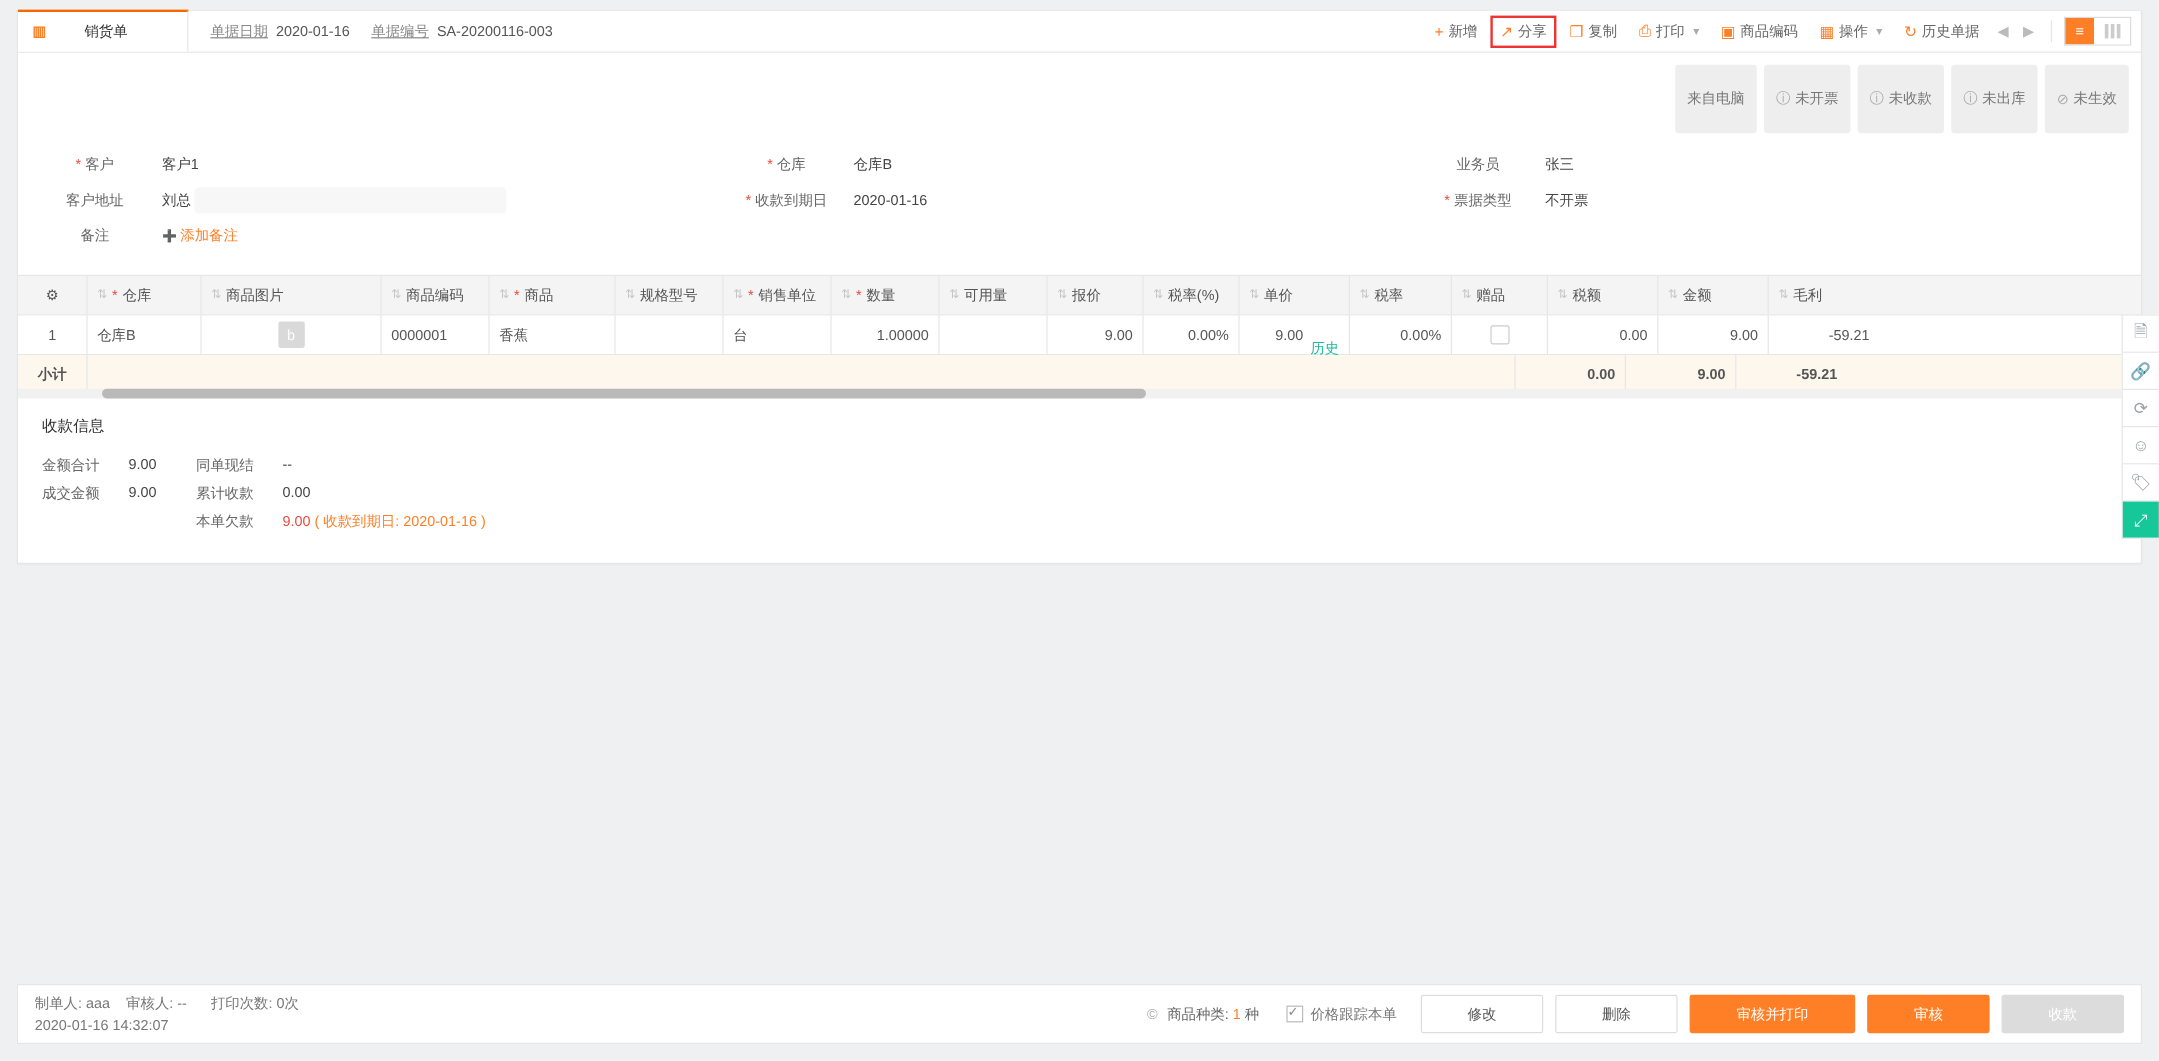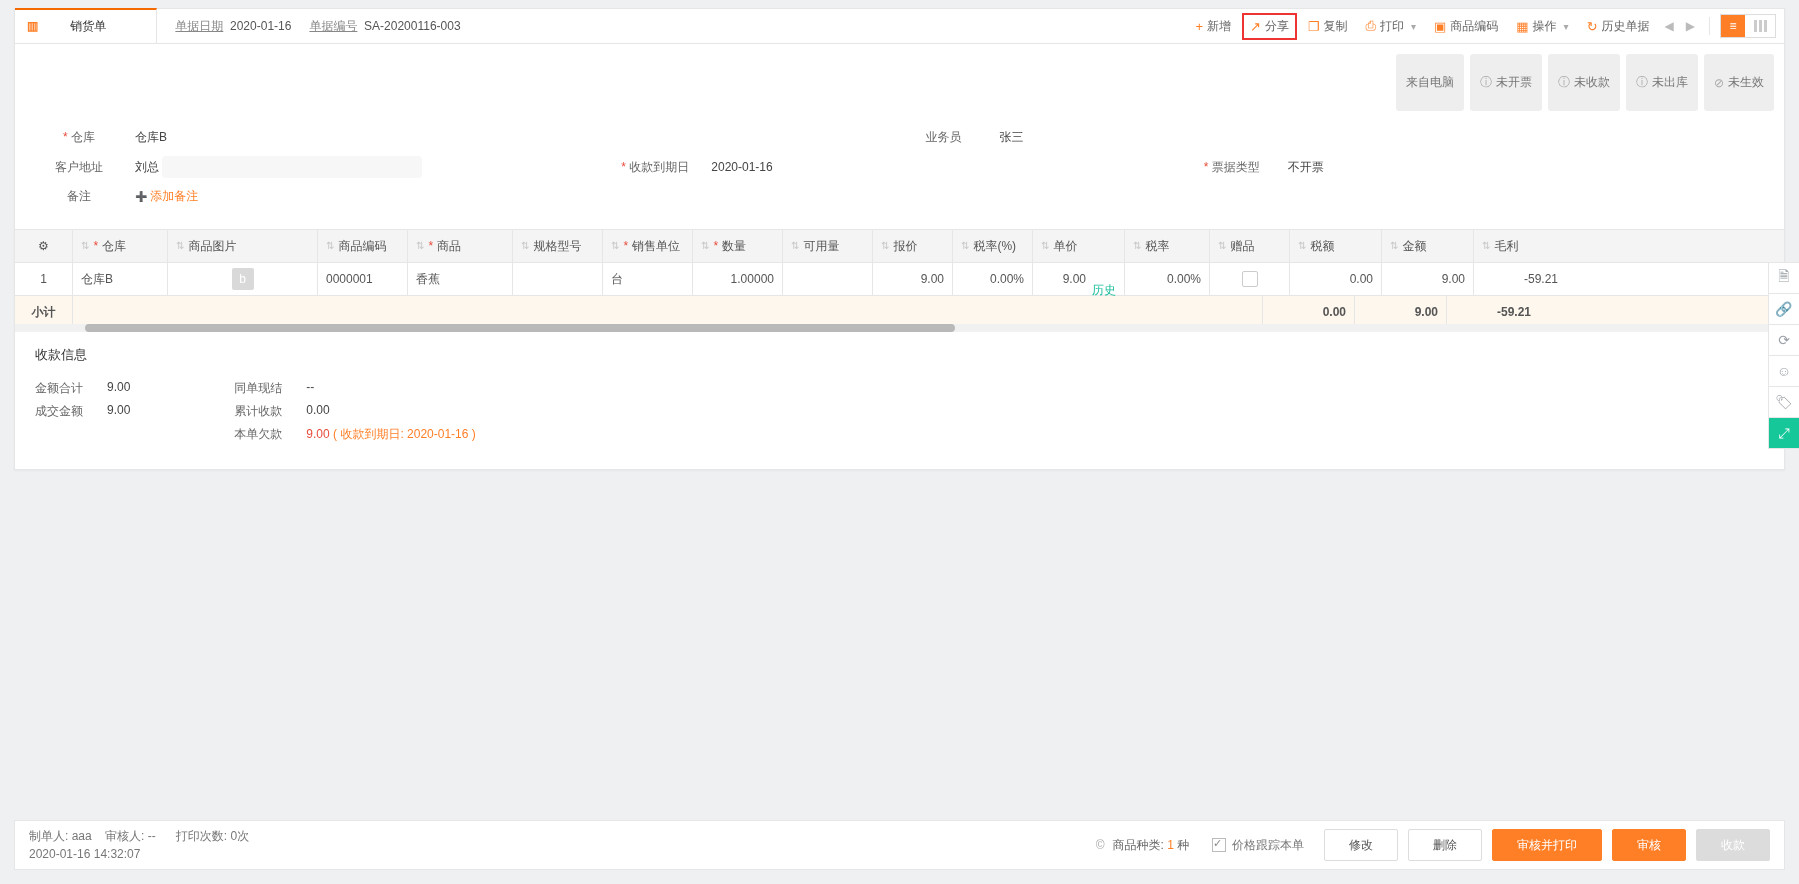--- a/index.html
+++ b/index.html
@@ -85,21 +85,21 @@
   .w-idx{width:58px;} .w-wh{width:95px;} .w-img{width:150px;} .w-code{width:90px;}
   .w-prod{width:105px;} .w-spec{width:90px;} .w-unit{width:90px;} .w-qty{width:90px;}
   .w-avail{width:90px;} .w-price{width:80px;} .w-trate{width:80px;} .w-uprice{width:92px;}
   .w-tax{width:85px;} .w-gift{width:80px;} .w-taxamt{width:92px;} .w-amt{width:92px;} .w-gross{width:92px;}
   .imgph{width:22px;height:22px;background:#d9d9d9;display:flex;align-items:center;justify-content:center;color:#fff;font-size:12px;border-radius:2px;}
   .scrolltrack{position:relative;height:8px;background:#f1f1f1;margin-top:-4px;}
   .scrollthumb{position:absolute;left:70px;height:8px;width:870px;background:#b9b9b9;border-radius:4px;}
   
   .payinfo{padding:14px 20px 20px 20px;}
   .payinfo h4{margin:0 0 10px 0;font-size:13px;font-weight:normal;color:#333;}
-  .paygrid{display:flex;gap:104px;}
+  .paygrid{display:flex;gap:33px;}
   .pv{display:flex;margin:6px 0;}
   .pv .k{width:72px;color:#666;}
   .pv .v{color:#444;}
   .debt{color:#e74c3c;}
   .due{color:var(--orange2);}
   
   .side{
     position:absolute;right:0;top:262px;width:30px;background:#fff;border:1px solid var(--border);
     border-right:none;display:flex;flex-direction:column;
   }
@@ -112,21 +112,21 @@
     padding:0 14px;
   }
   .finfo{color:#777;line-height:1.5;}
   .finfo .line{display:block;}
   .fsummary{display:flex;align-items:center;gap:8px;color:#666;}
   .fsummary .n{color:var(--orange2);}
   .fchk{display:flex;align-items:center;gap:6px;color:#777;}
   .fchk .box{width:12px;height:12px;border:1px solid #bbb;background:#fff;position:relative;}
   .fchk .box::after{content:"✓";position:absolute;top:-2px;left:0;color:#888;font-size:11px;}
   .fbtns{display:flex;gap:10px;margin-left:20px;}
-  .btn{height:30px;padding:0 24px;border:1px solid var(--border2);background:#fff;color:#555;display:flex;align-items:center;cursor:pointer;border-radius:2px;font-family:Liberation Mono, monospace;}
+  .btn{height:30px;padding:0 38px;border:1px solid var(--border2);background:#fff;color:#555;display:flex;align-items:center;cursor:pointer;border-radius:2px;font-family:Liberation Mono, monospace;}
   .btn.orange{background:var(--orange2);color:#fff;border-color:var(--orange2);}
   .btn.disabled{background:#dcdcdc;color:#fff;border-color:#dcdcdc;cursor:not-allowed;text-align:right;}
   .caret::after{content:"▾";font-size:10px;margin-left:3px;color:#aaa;}
 </style>
 </head>
 <body>
 
 <div class="card">
 
   <div class="topbar">
@@ -201,20 +201,24 @@
         <span>未出库</span>
       </span>
     <span class="chip">
         <span class="ic">⊘</span>
         <span>未生效</span>
       </span>
   </div>
 
   <div class="form">
     <div class="row">
+      <div class="field">
+          <span class="lbl req">客户</span>
+          <span class="val">客户1</span>
+        </div>
       <div class="field">
           <span class="lbl req">仓库</span>
           <span class="val">仓库B</span>
         </div>
       <div class="field">
           <span class="lbl">业务员</span>
           <span class="val">张三</span>
         </div>
     </div>
     <div class="row">

